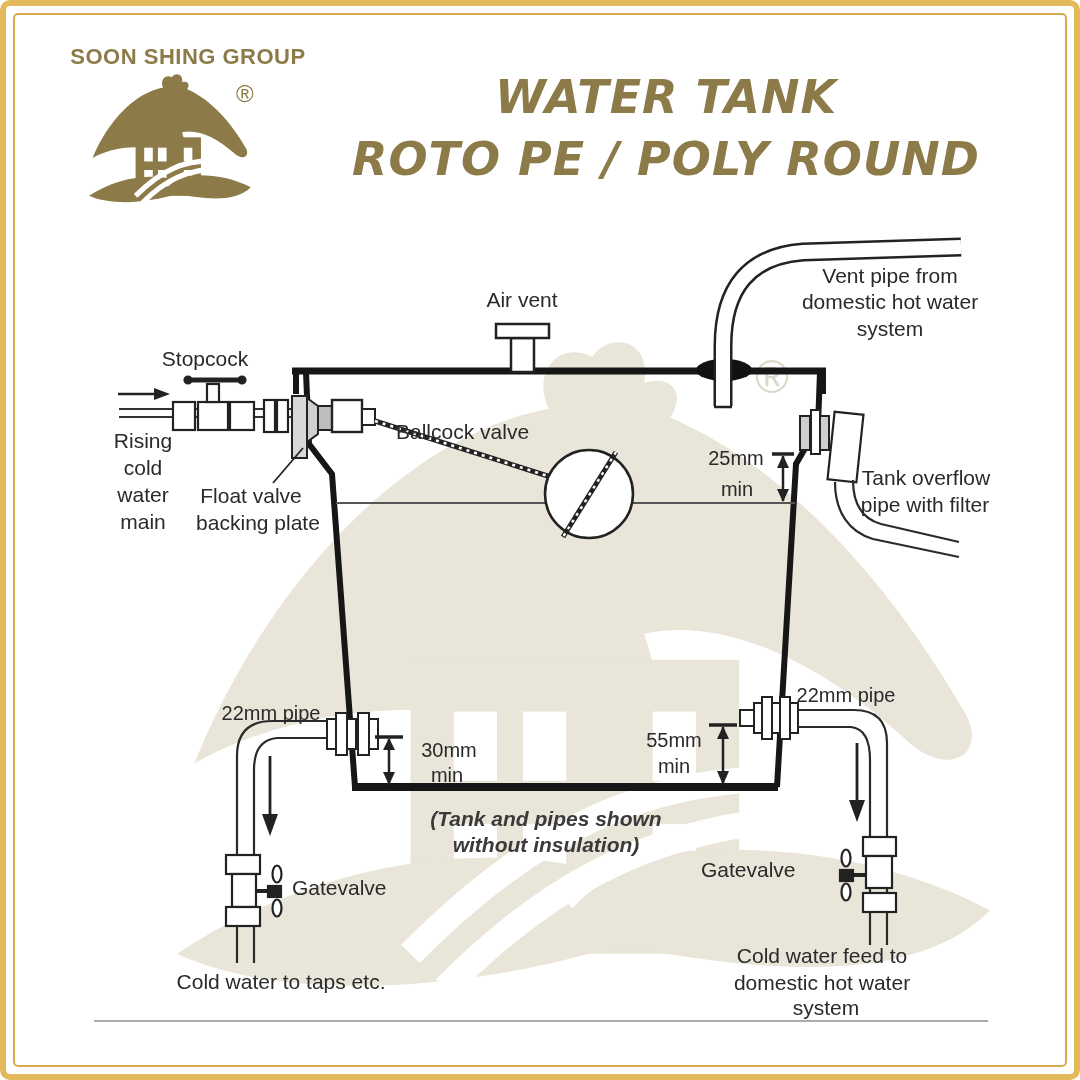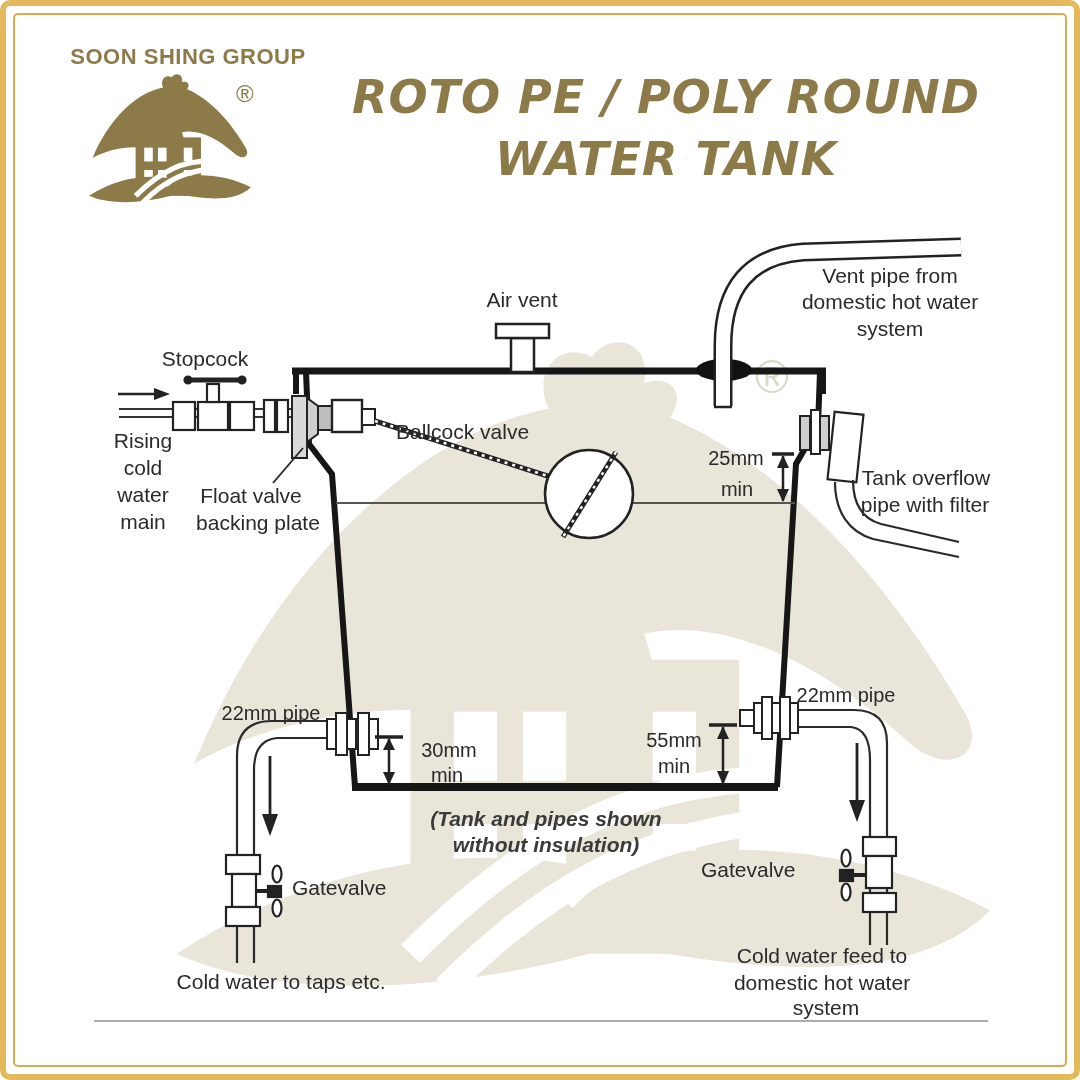--- a/index.html
+++ b/index.html
@@ -38,22 +38,22 @@
 </style>
 </head>
 <body>
 
 <div class="page">
   <div class="inner-frame"></div>
 
   <div class="brand-name">SOON SHING GROUP</div>
   <div class="brand-reg">®</div>
   <div class="title">
+    <div>WATER TANK</div>
     <div>ROTO PE / POLY ROUND</div>
-    <div>WATER TANK</div>
   </div>
 
   <svg class="diagram-svg" width="1080" height="1080" viewBox="0 0 1080 1080">
     <defs>
 
       <g id="ss-logo">
         <path fill="currentColor" d="M5,50 C14,28 30,12 46,9 C44,5 47,1 51,3 C53,0 58,1 57,6
           C60,5 62,7 60,10 C74,16 86,30 94,44 C97,49 92,52 87,47 C77,38 66,33 57,35
           C60,44 61,54 57,62 C52,52 44,45 34,44 C23,43 12,46 5,50 Z"></path>
         <rect fill="currentColor" x="30" y="38" width="38" height="34"></rect>

